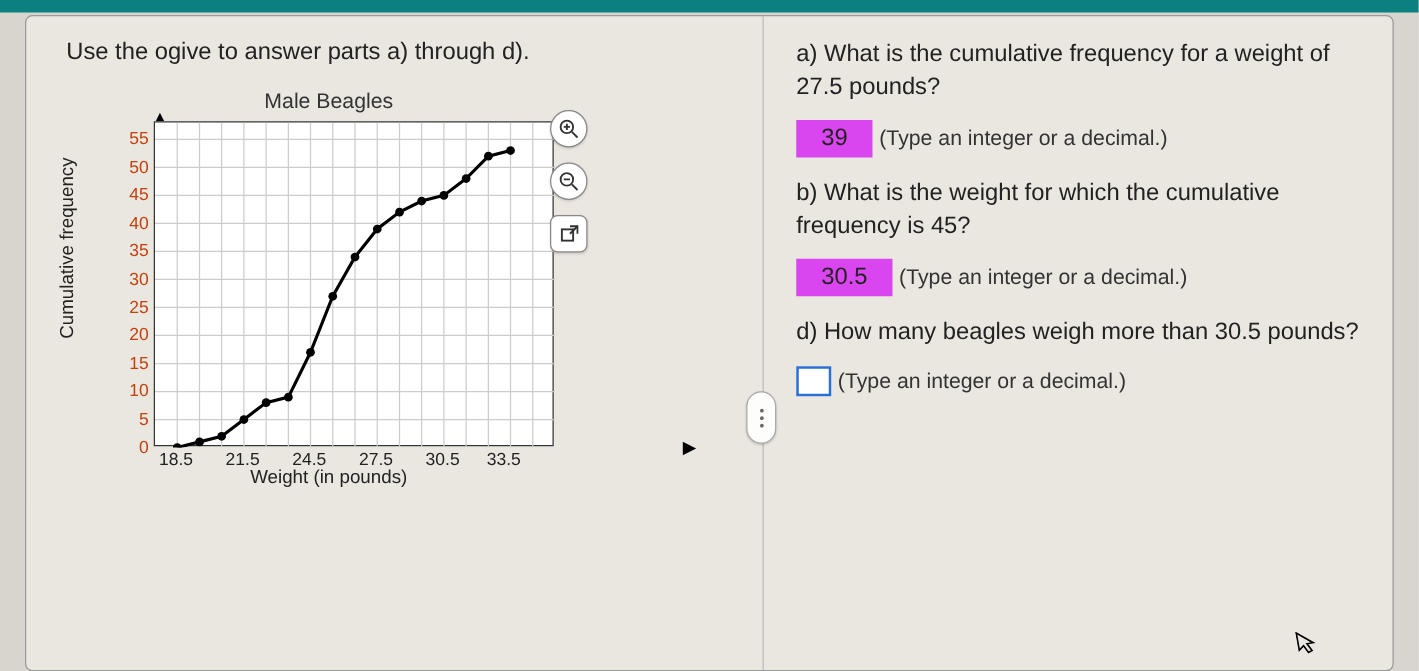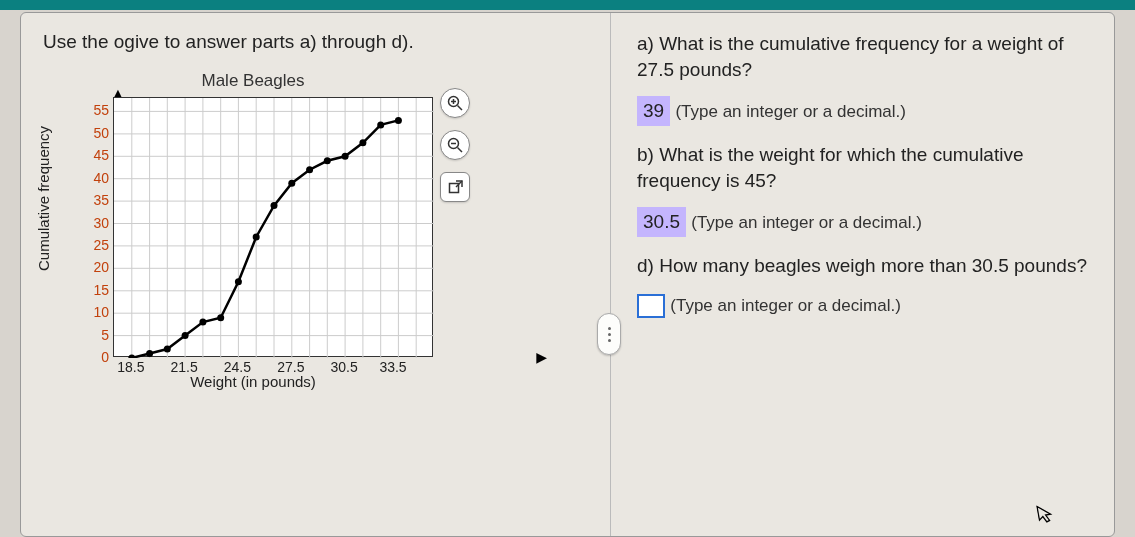--- a/index.html
+++ b/index.html
@@ -13,21 +13,21 @@
   }
   .teal-bar { position:absolute; top:0; left:0; right:0; height:10px; background:#0b8080; }
   .main-panel {
     position:absolute; top:12px; left:20px; right:20px; bottom:0;
     background:#eae7e1;
     border:1px solid #999;
     border-radius:6px;
     display:flex;
   }
   .left-col {
-    width:590px; padding:18px 10px 10px 22px;
+    width:590px; padding:18px 10px 10px 32px;
     border-right:1px solid #bbb;
     position:relative;
   }
   .instructions {
     font-size:19px; color:#222; margin-bottom:18px;
   }
   .chart-wrap {
     position:relative; width:480px; height:350px; margin-left:10px;
   }
   .chart-title { text-align:center; font-size:17px; color:#333; margin-bottom:6px; margin-left:40px; width:320px; }
@@ -78,21 +78,21 @@
   }
   .divider-handle span { width:3px; height:3px; background:#666; border-radius:50%; }
 
   .right-col {
     flex:1; padding:18px 22px 10px 26px; position:relative;
     font-size:19px; color:#222; line-height:1.35;
   }
   .q { margin-bottom:14px; }
   .ans-row { margin-bottom:16px; }
   .ans-box {
-    display:inline-block; background:#c4b5fd; padding:2px 6px;
+    display:inline-block; background:#d946ef; padding:2px 20px;
     font-size:19px; color:#222; min-width:30px; text-align:center;
   }
   .hint { font-size:17px; color:#333; }
   .input-box {
     display:inline-block; width:28px; height:24px;
     border:2px solid #2a6fd6; background:#fff; vertical-align:middle;
   }
   .cursor-icon {
     position:absolute; right:60px; bottom:6px; font-size:18px; color:#222;
     transform: rotate(-10deg);

